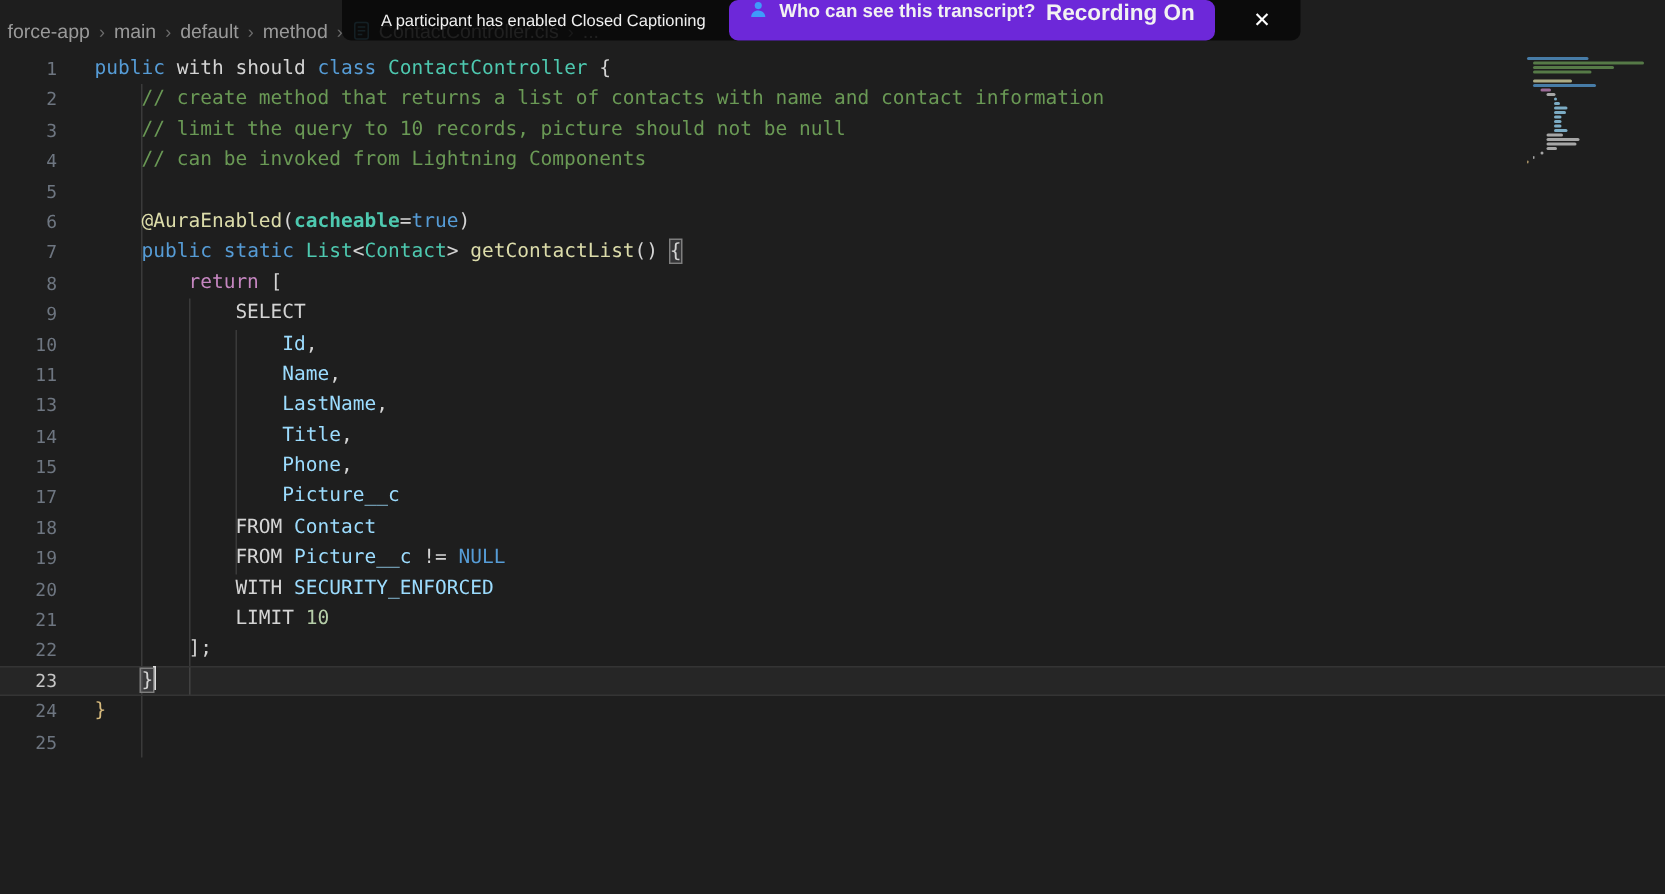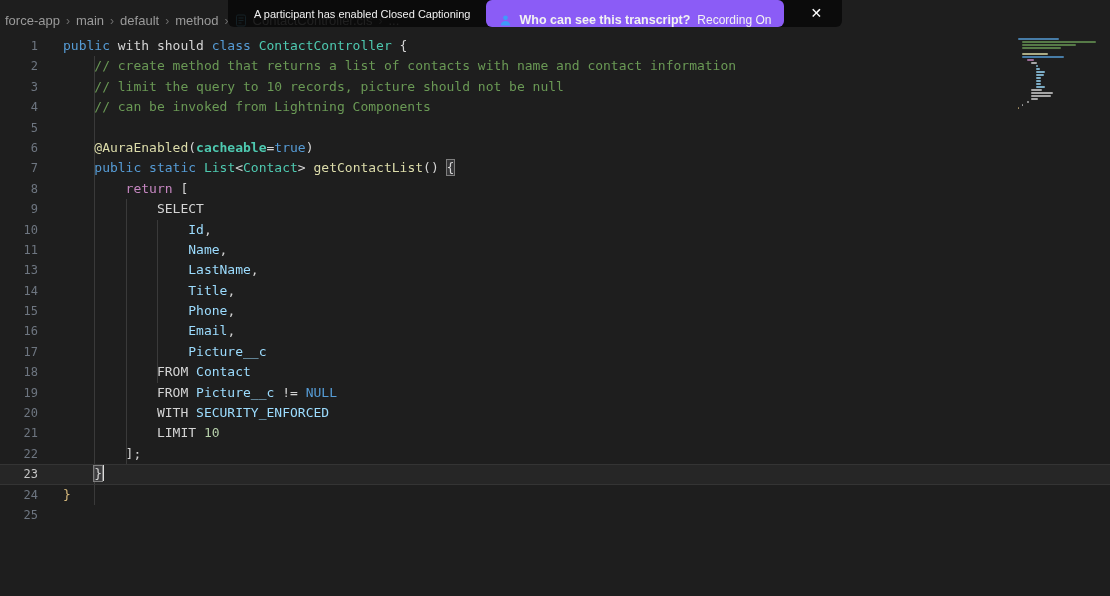--- a/index.html
+++ b/index.html
@@ -8,23 +8,23 @@
 
   
   .breadcrumb{position:absolute;top:13px;left:5px;display:flex;align-items:center;gap:6px;font-size:13px;color:#9a9a9a;z-index:1;white-space:nowrap}
   .crumb{cursor:pointer}
   .sep{color:#6d6d6d;font-size:12px}
   .file-icon{display:inline-flex;align-items:center}
 
   
   .overlay{position:absolute;top:0;left:228px;z-index:3;height:27px;display:flex;align-items:center;gap:16px;background:rgba(8,8,8,.84);border-radius:0 0 6px 6px;padding:0 10px 0 26px}
   .cc-text{color:#f0f0f0;font-size:11px;font-weight:500;white-space:nowrap}
-  .transcript-pill{display:flex;align-items:flex-end;gap:7px;background:#8b5cf6;border-radius:6px;height:27px;padding:0 13px;cursor:pointer;white-space:nowrap}
+  .transcript-pill{display:flex;align-items:flex-start;gap:7px;background:#6d28d9;border-radius:6px;height:27px;padding:0 13px;cursor:pointer;white-space:nowrap}
   .transcript-text{color:#f2f2f2;font-size:12.5px;font-weight:700}
-  .recording-text{color:#f2f2f2;font-size:12px;font-weight:400}
+  .recording-text{color:#f2f2f2;font-size:15px;font-weight:700}
   .close-btn{background:none;border:none;color:#ffffff;font-size:14px;line-height:27px;padding:0 10px;cursor:pointer;font-family:"Liberation Sans",sans-serif}
 
   
   .editor{position:absolute;top:36px;left:0;right:0;z-index:1}
   .line{display:flex;height:20.4px;line-height:20.4px;font-family:"DejaVu Sans Mono",monospace;font-size:13px}
   .gutter{flex:none;width:38px;text-align:right;color:#6e7681;font-size:12px;user-select:none;cursor:pointer}
   .code{flex:1;padding-left:25px;white-space:pre;color:#d4d4d4}
   .line.active{background:rgba(255,255,255,.04);box-shadow:inset 0 1px 0 #343434,inset 0 -1px 0 #343434}
   .line.active .gutter{color:#c6c6c6}
 
@@ -148,24 +148,20 @@
           <span class="gutter">13</span>
           <span class="code"><span class="tok-field">                LastName</span><span class="tok-plain">,</span></span>
         </div>
         <div class="line">
           <span class="gutter">14</span>
           <span class="code"><span class="tok-field">                Title</span><span class="tok-plain">,</span></span>
         </div>
         <div class="line">
           <span class="gutter">15</span>
           <span class="code"><span class="tok-field">                Phone</span><span class="tok-plain">,</span></span>
-        </div>
-        <div class="line">
-          <span class="gutter">16</span>
-          <span class="code"><span class="tok-field">                Email</span><span class="tok-plain">,</span></span>
         </div>
         <div class="line">
           <span class="gutter">17</span>
           <span class="code"><span class="tok-field">                Picture__c</span></span>
         </div>
         <div class="line">
           <span class="gutter">18</span>
           <span class="code"><span class="tok-plain">            FROM </span><span class="tok-field">Contact</span></span>
         </div>
         <div class="line">

